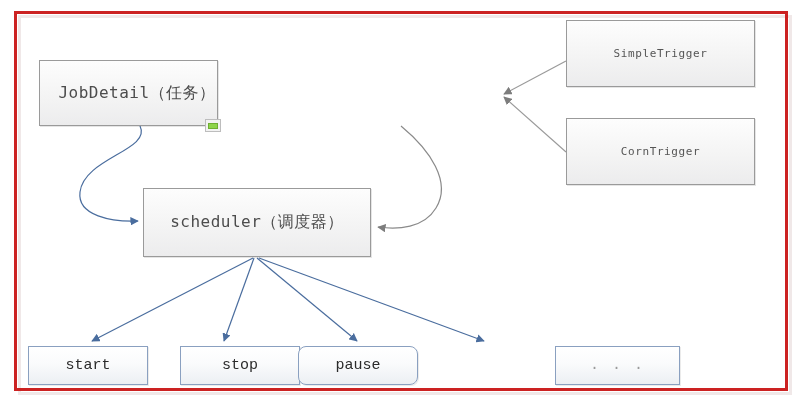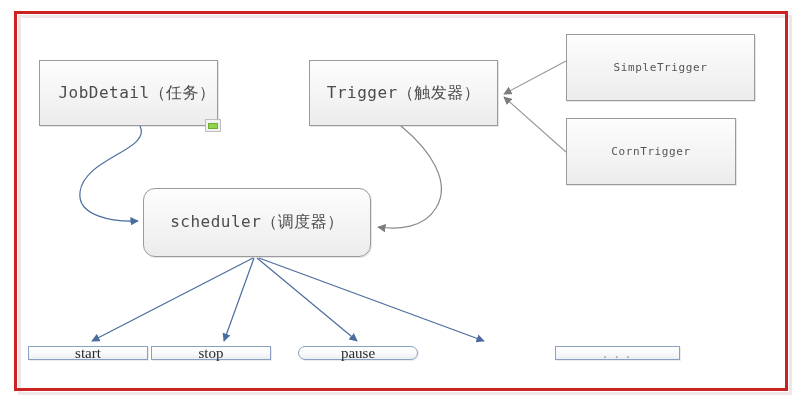--- a/index.html
+++ b/index.html
@@ -72,27 +72,27 @@
     color: #555;
     white-space: nowrap;
   }
   #node-jobdetail {
     left: 39px; top: 60px; width: 179px; height: 66px; padding-left: 17px;
   }
   #node-trigger {
     left: 309px; top: 60px; width: 189px; height: 66px;
   }
   #node-simpletrigger {
-    left: 566px; top: 34px; width: 189px; height: 67px;
+    left: 566px; top: 20px; width: 189px; height: 67px;
   }
   #node-corntrigger {
-    left: 566px; top: 118px; width: 170px; height: 67px;
+    left: 566px; top: 118px; width: 189px; height: 67px;
   }
   #node-scheduler {
-    left: 143px; top: 188px; width: 228px; height: 69px; border-radius: 12px;
+    left: 143px; top: 188px; width: 228px; height: 69px;
   }
   
   #jobdetail-handle {
     position: absolute;
     left: 205px;
     top: 119px;
     width: 16px;
     height: 13px;
     box-sizing: border-box;
     border: 1px solid #bdbdbd;
@@ -106,37 +106,37 @@
     height: 6px;
     background: #8ed44a;
     border: 1px solid #6fae33;
     box-sizing: border-box;
   }
   
   .action-btn {
     position: absolute;
     box-sizing: border-box;
     top: 346px;
-    height: 14px;
+    height: 39px;
     border: 1px solid #8aa0c0;
     background: linear-gradient(to bottom, #ffffff 0%, #fafbfc 45%, #eceff3 100%);
     box-shadow: 1px 1px 0 rgba(0,0,0,0.08);
     display: flex;
     align-items: center;
     justify-content: center;
-    font-family: Liberation Serif, serif;
+    font-family: Liberation Mono, monospace;
     font-size: 15px;
     color: #2b2b2b;
   }
   .action-btn.muted {
     color: #9a9a9a;
     letter-spacing: 2px;
   }
   #btn-start   { left: 28px;  width: 120px; }
-  #btn-stop    { left: 151px; width: 120px; }
+  #btn-stop    { left: 180px; width: 120px; }
   #btn-pause   { left: 298px; width: 120px; border-radius: 8px; }
   #btn-resume  { left: 425px; width: 120px; }
   #btn-more    { left: 555px; width: 125px; }
 </style>
 </head>
 <body>
 
 <div id="canvas">
 
   <div id="red-frame-shadow"></div>
@@ -170,23 +170,20 @@
   </svg>
 
   <div class="node node-cjk" id="node-jobdetail">
     <span>JobDetail（任务）</span>
   </div>
 
   <div id="jobdetail-handle">
     <span class="bar"></span>
   </div>
 
-  <div class="node node-cjk" id="node-trigger">
-    <span>Trigger（触发器）</span>
-  </div>
 
   <div class="node node-mono" id="node-simpletrigger">
     <span>SimpleTrigger</span>
   </div>
 
   <div class="node node-mono" id="node-corntrigger">
     <span>CornTrigger</span>
   </div>
 
   <div class="node node-cjk" id="node-scheduler">

